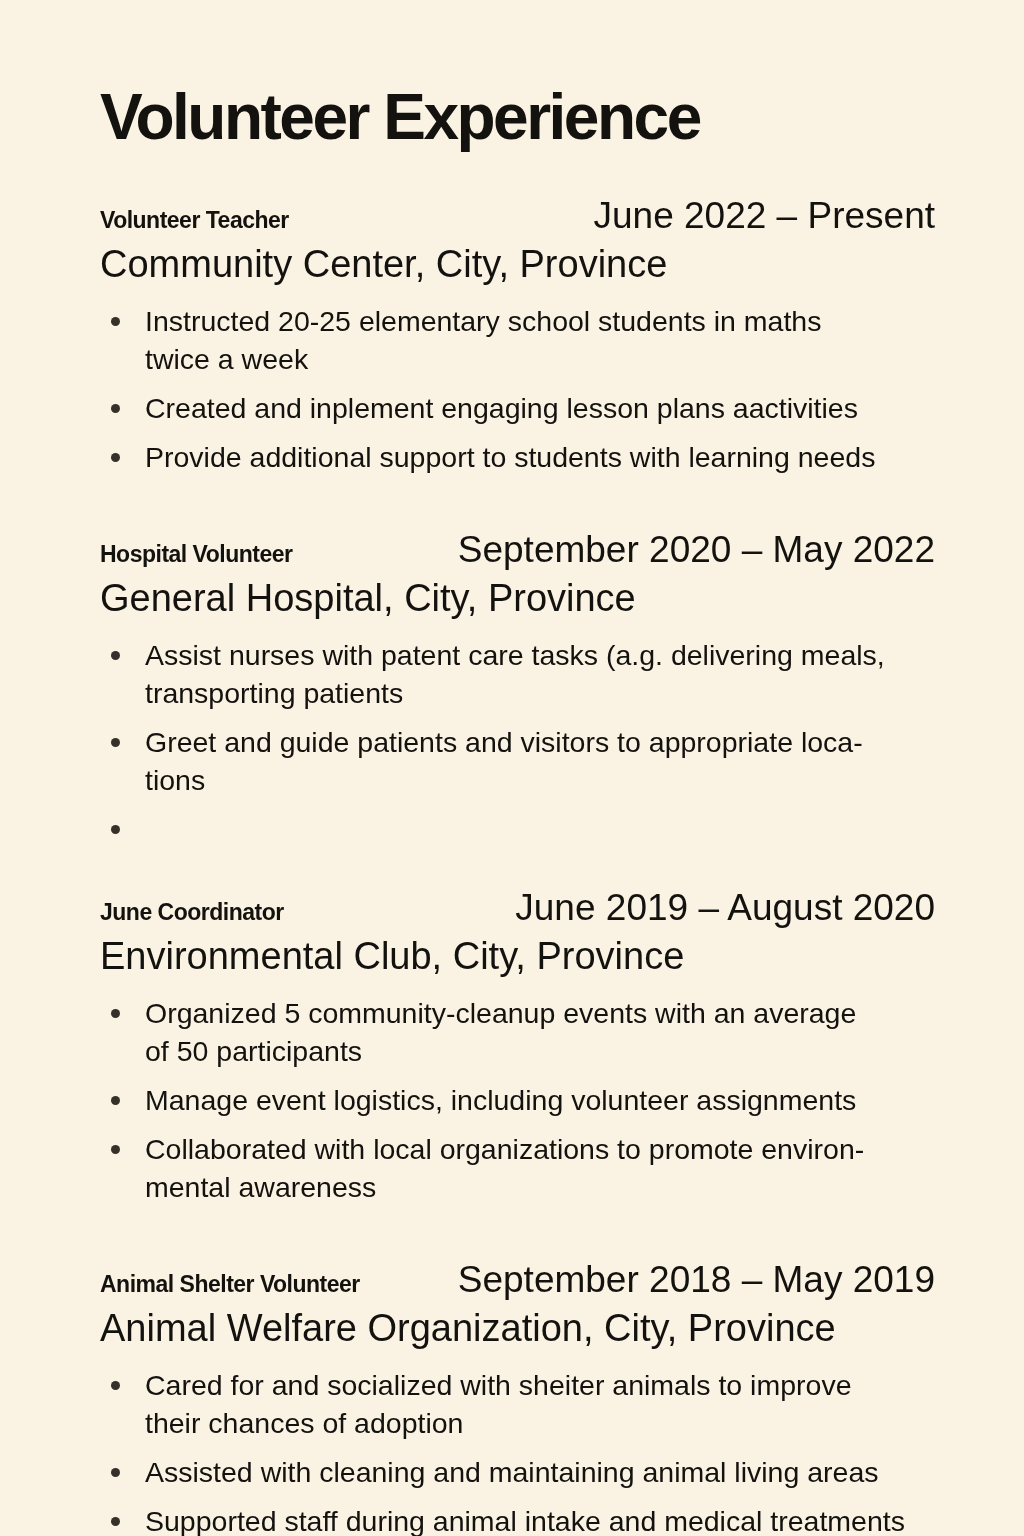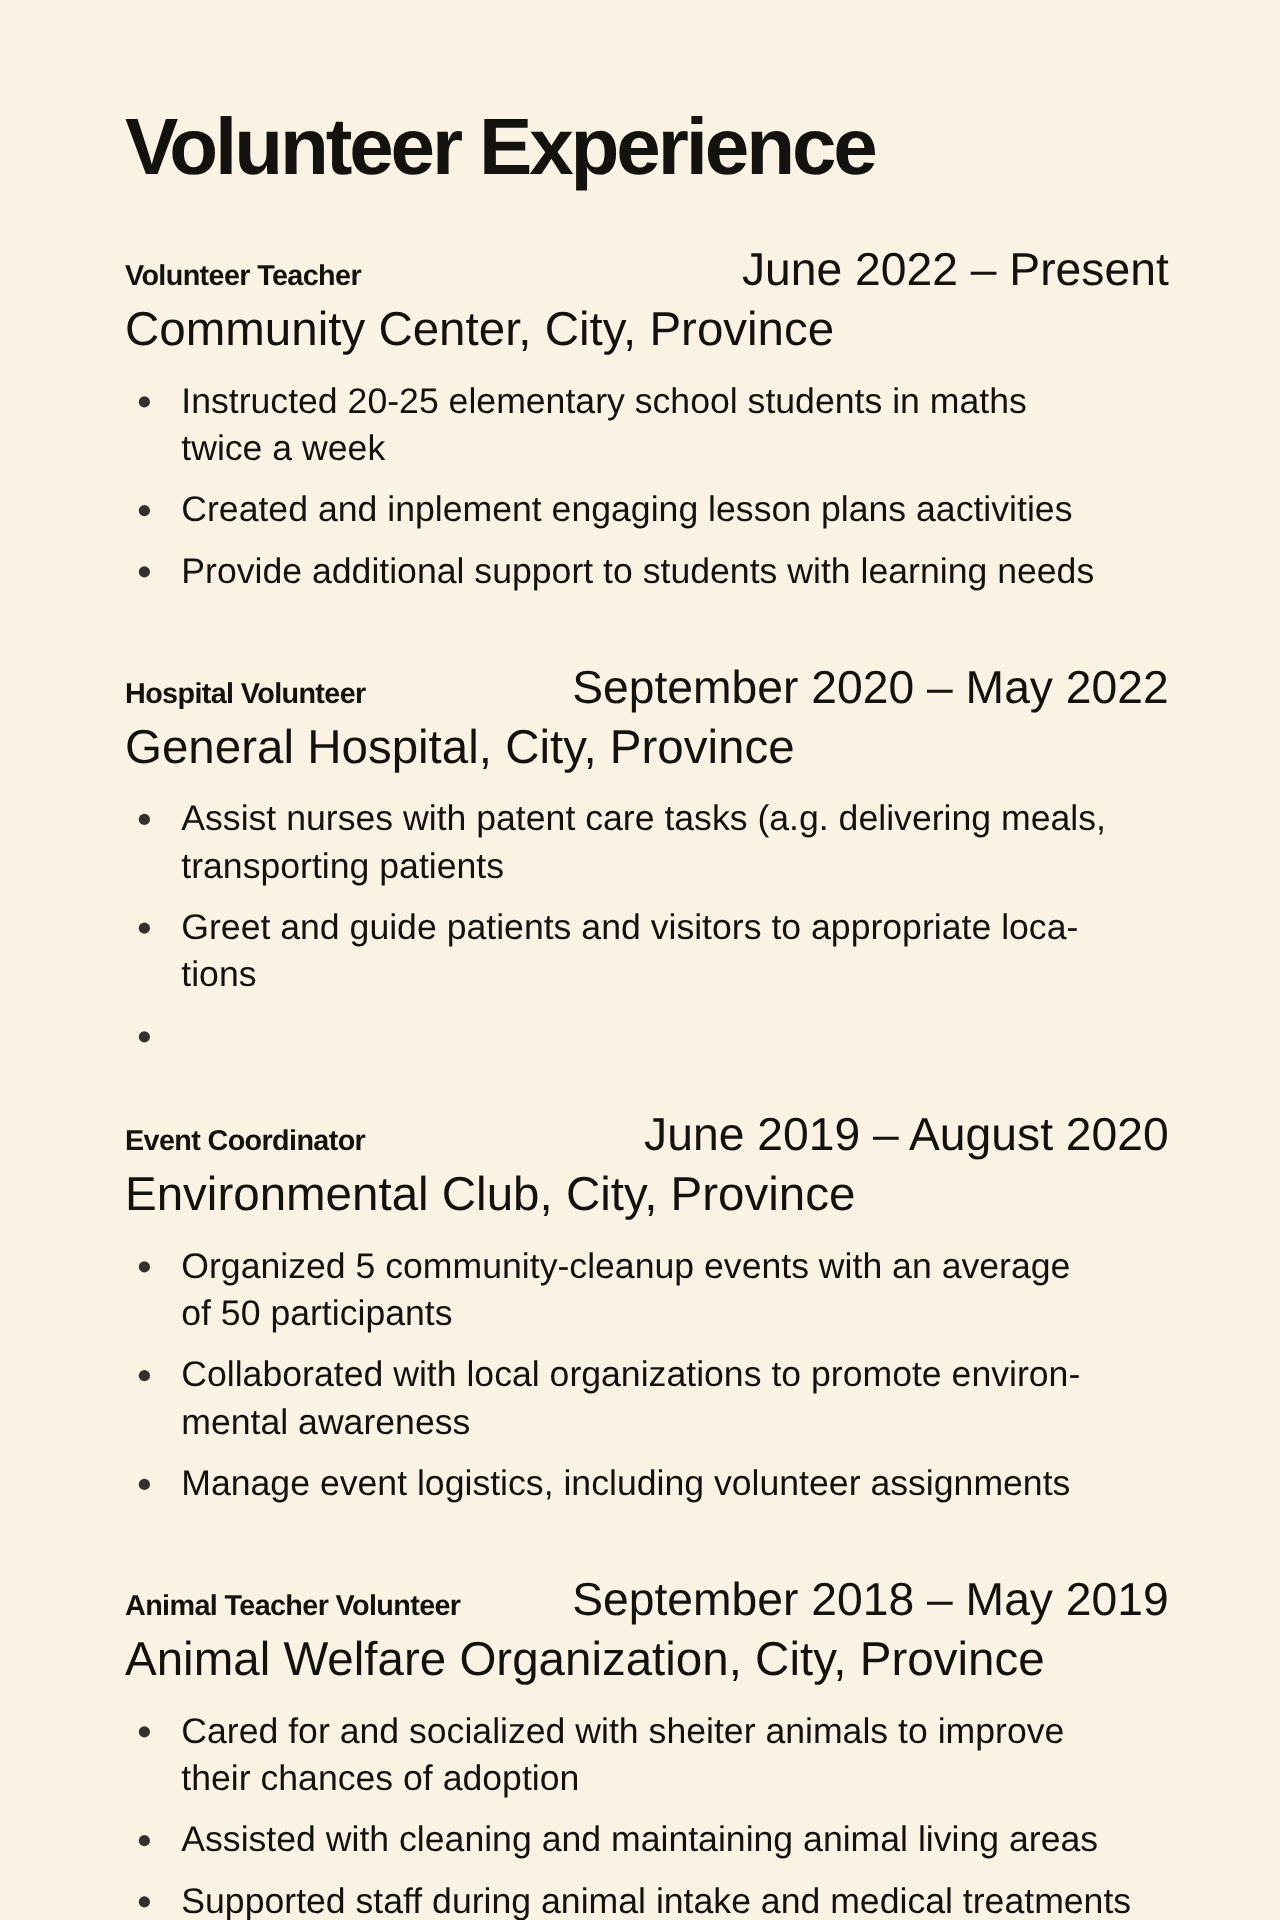--- a/index.html
+++ b/index.html
@@ -121,45 +121,45 @@
 tions</span>
       </li>
       <li>
         <span class="dot"></span>
       </li>
     </ul>
   </section>
 
   <section class="entry">
     <div class="entry-head">
-      <h2 class="job-title">Event Coordinator</h2>
+      <h2 class="job-title">June Coordinator</h2>
       <span class="date-range">June 2019 – August 2020</span>
     </div>
     <div class="org">Environmental Club, City, Province</div>
     <ul class="bullets">
       <li>
         <span class="dot"></span>
         <span class="bullet-text">Organized 5 community-cleanup events with an average
 of 50 participants</span>
       </li>
       <li>
         <span class="dot"></span>
-        <span class="bullet-text">Collaborated with local organizations to promote environ-
-mental awareness</span>
+        <span class="bullet-text">Manage event logistics, including volunteer assignments</span>
       </li>
       <li>
         <span class="dot"></span>
-        <span class="bullet-text">Manage event logistics, including volunteer assignments</span>
+        <span class="bullet-text">Collaborated with local organizations to promote environ-
+mental awareness</span>
       </li>
     </ul>
   </section>
 
   <section class="entry">
     <div class="entry-head">
-      <h2 class="job-title">Animal Teacher Volunteer</h2>
+      <h2 class="job-title">Animal Shelter Volunteer</h2>
       <span class="date-range">September 2018 – May 2019</span>
     </div>
     <div class="org">Animal Welfare Organization, City, Province</div>
     <ul class="bullets">
       <li>
         <span class="dot"></span>
         <span class="bullet-text">Cared for and socialized with sheiter animals to improve
 their chances of adoption</span>
       </li>
       <li>

